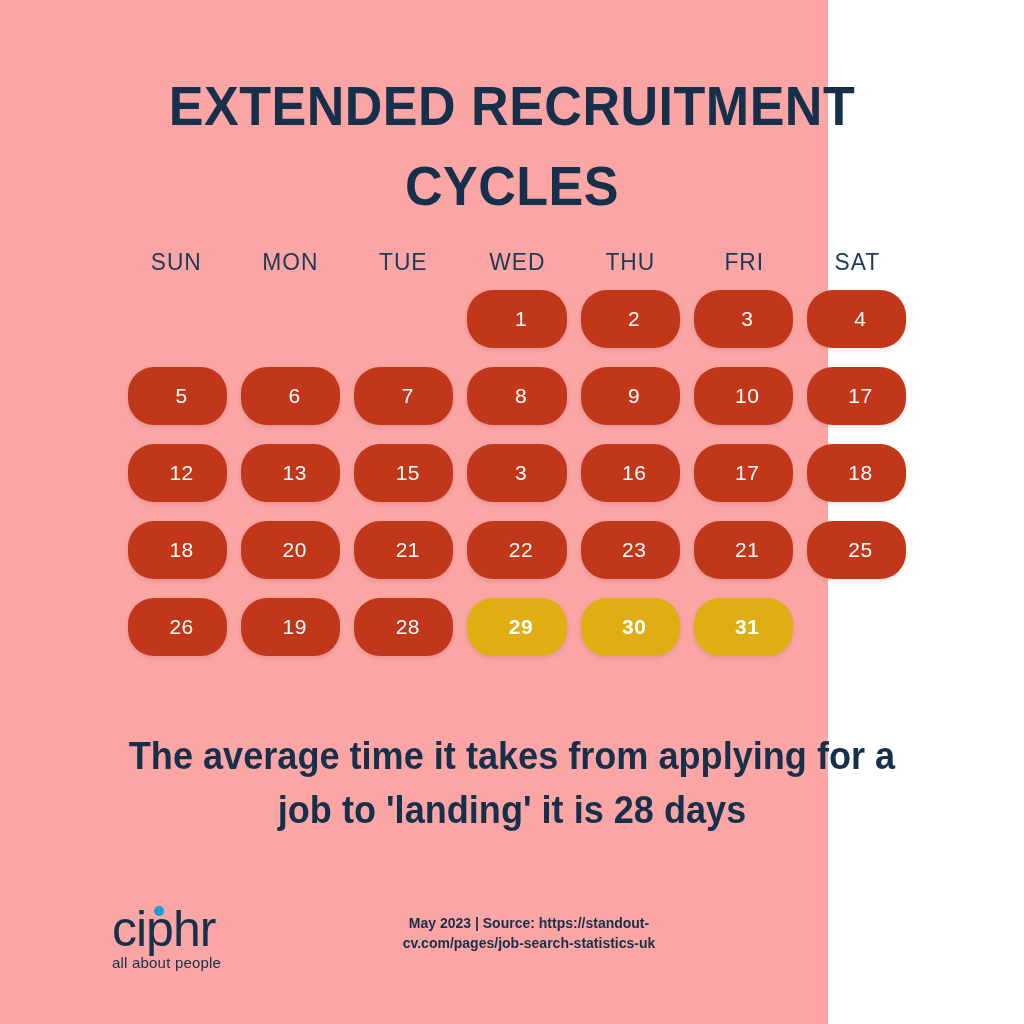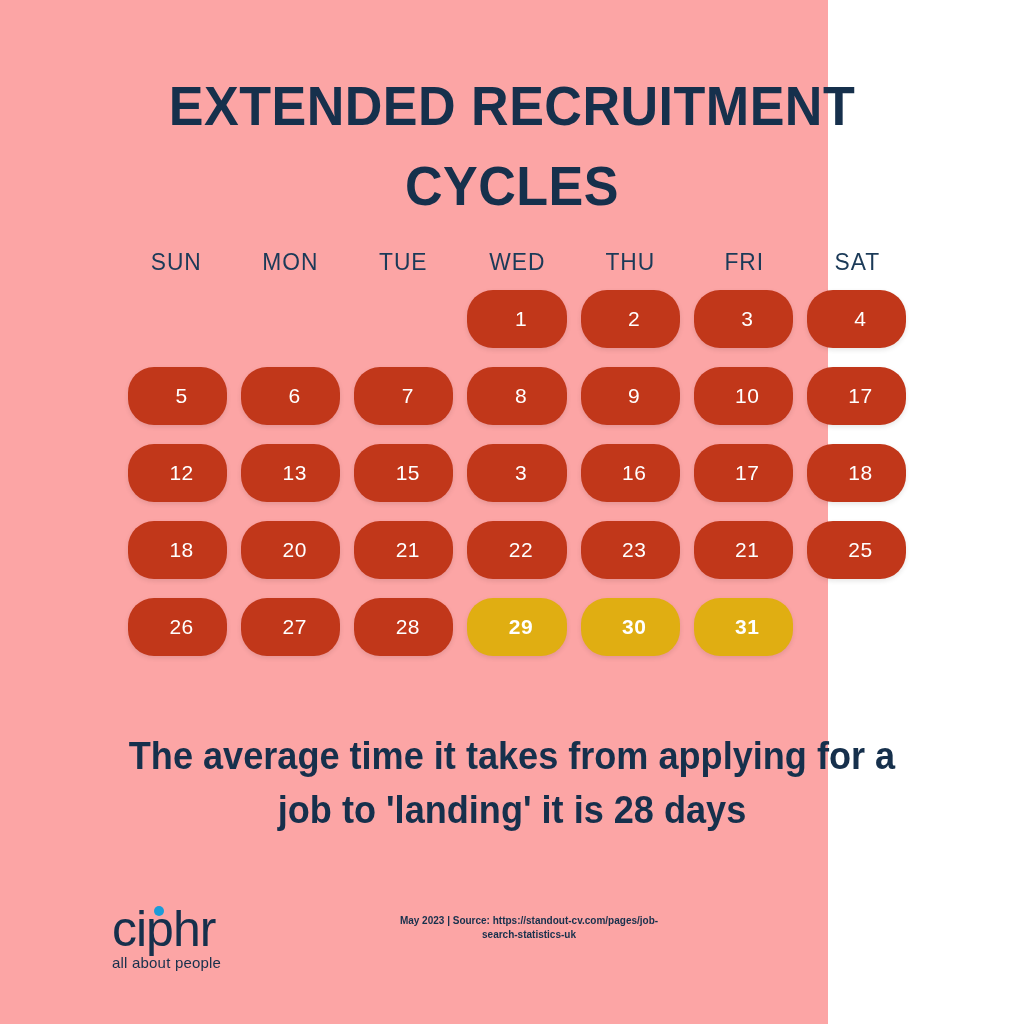--- a/index.html
+++ b/index.html
@@ -164,21 +164,21 @@
   }
 
   .source-block {
     position: absolute;
     left: 378px;
     top: 18px;
     width: 270px;
     text-align: center;
     color: #16304C;
     font-family: "Liberation Sans Narrow", "Liberation Sans", sans-serif;
-    font-size: 10px;
+    font-size: 14px;
     font-weight: 700;
     line-height: 1.42;
     word-break: break-word;
   }
 </style>
 </head>
 <body>
 
 <div class="infographic">
 
@@ -273,21 +273,21 @@
         <div class="day-cell red">
           <span class="day-num">21</span>
         </div>
         <div class="day-cell red">
           <span class="day-num">25</span>
         </div>
         <div class="day-cell red">
           <span class="day-num">26</span>
         </div>
         <div class="day-cell red">
-          <span class="day-num">27</span>
+          <span class="day-num">19</span>
         </div>
         <div class="day-cell red">
           <span class="day-num">28</span>
         </div>
         <div class="day-cell yellow">
           <span class="day-num">29</span>
         </div>
         <div class="day-cell yellow">
           <span class="day-num">30</span>
         </div>

